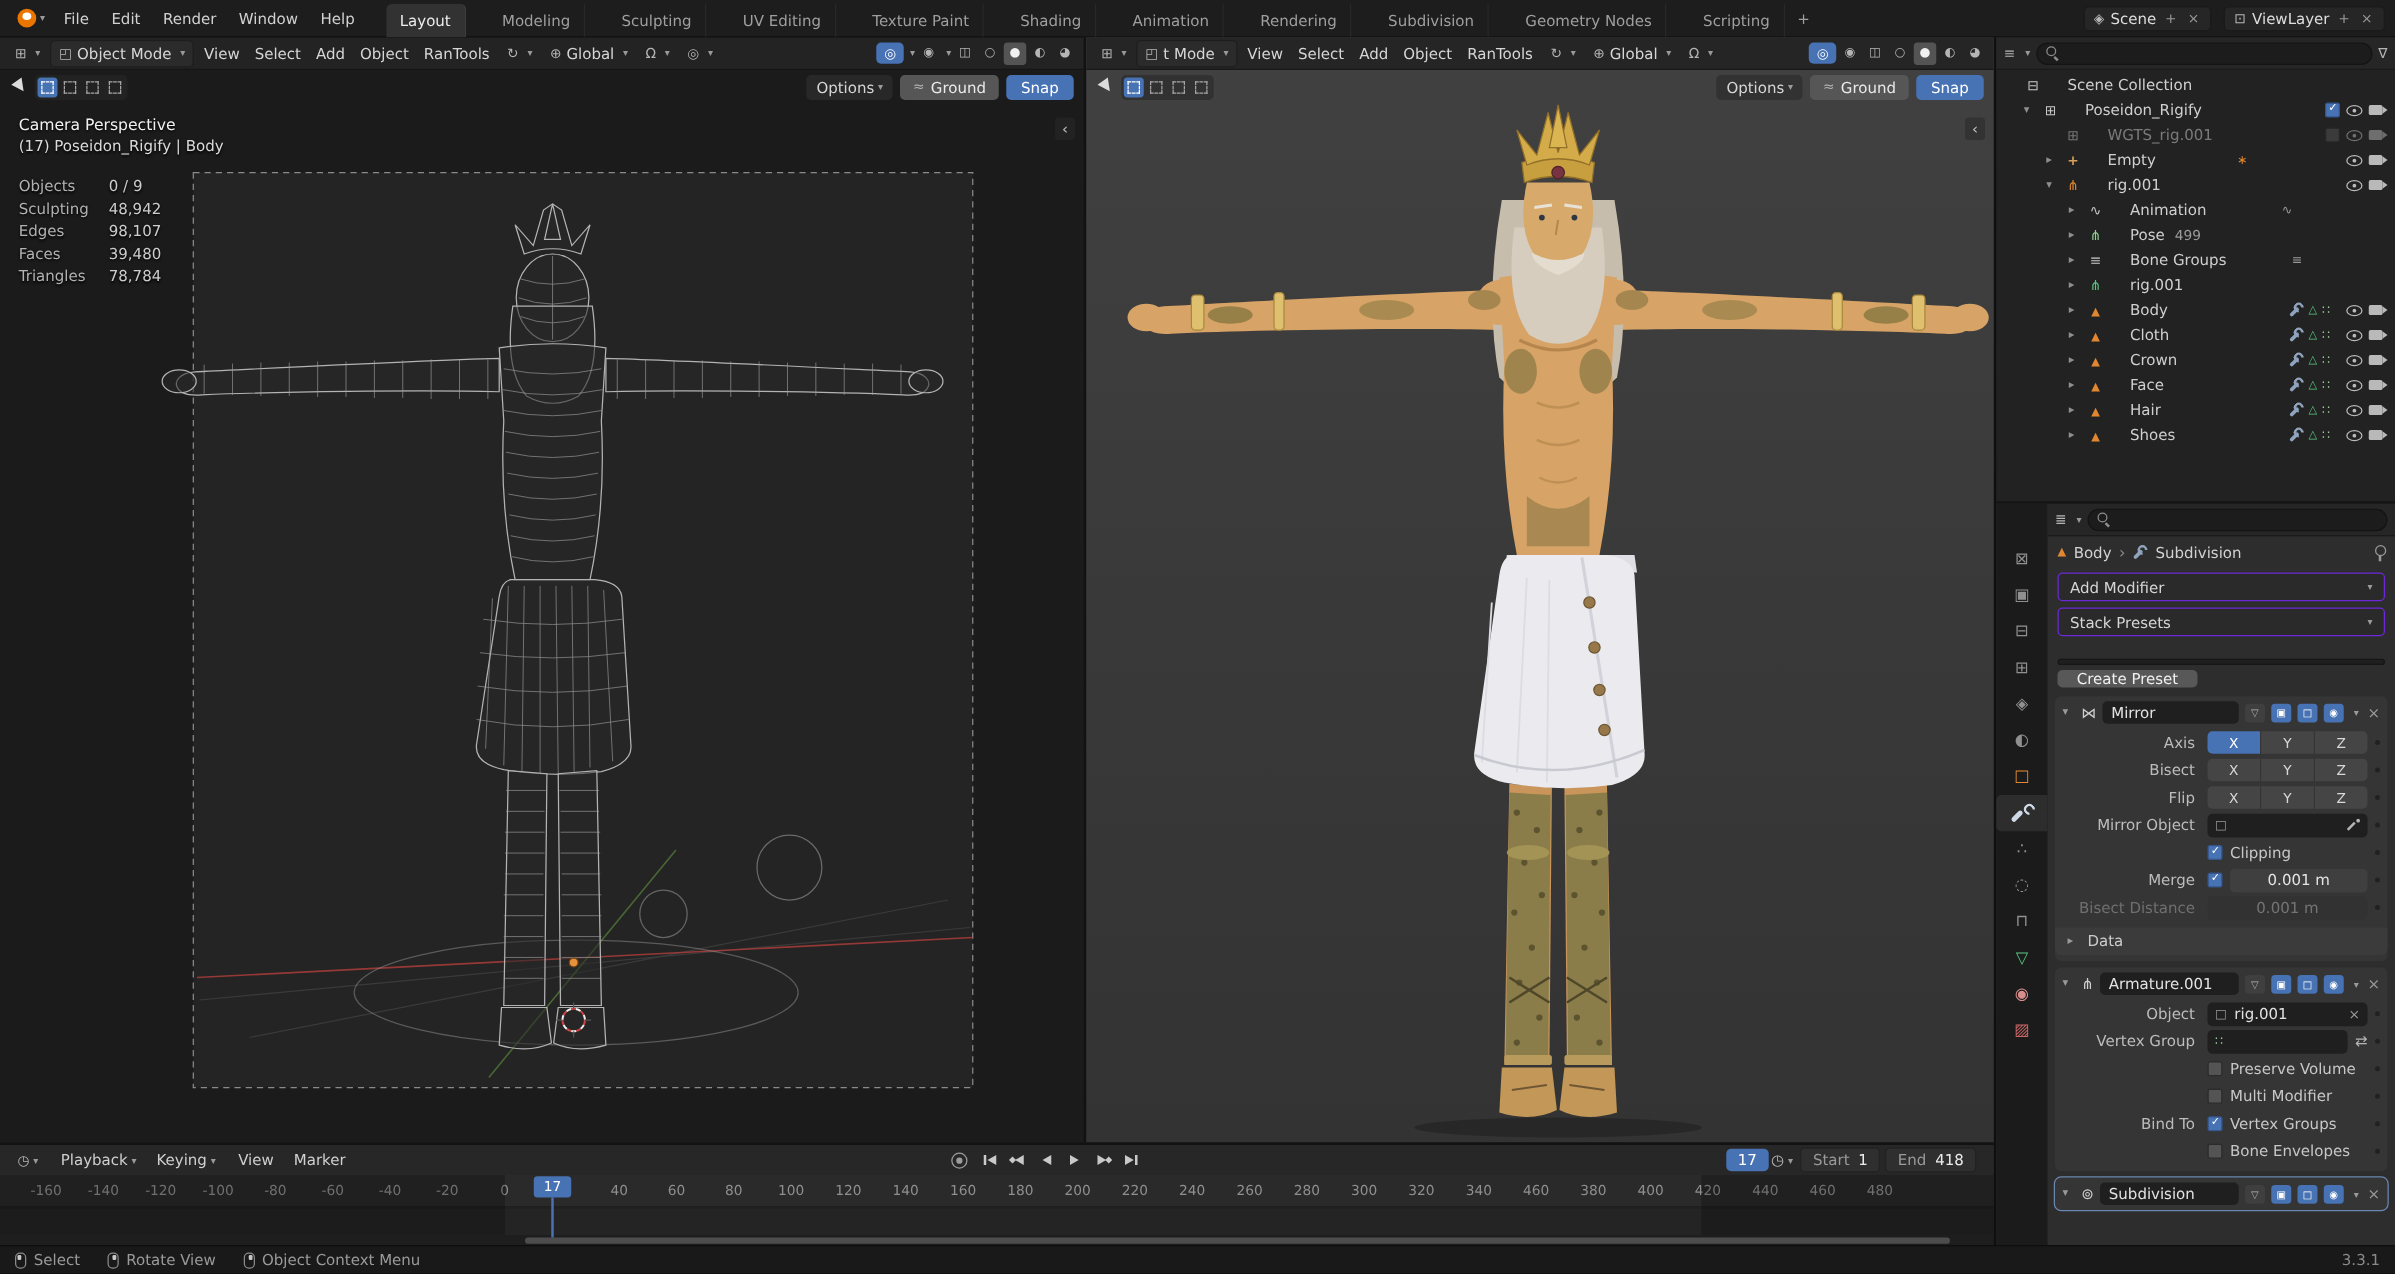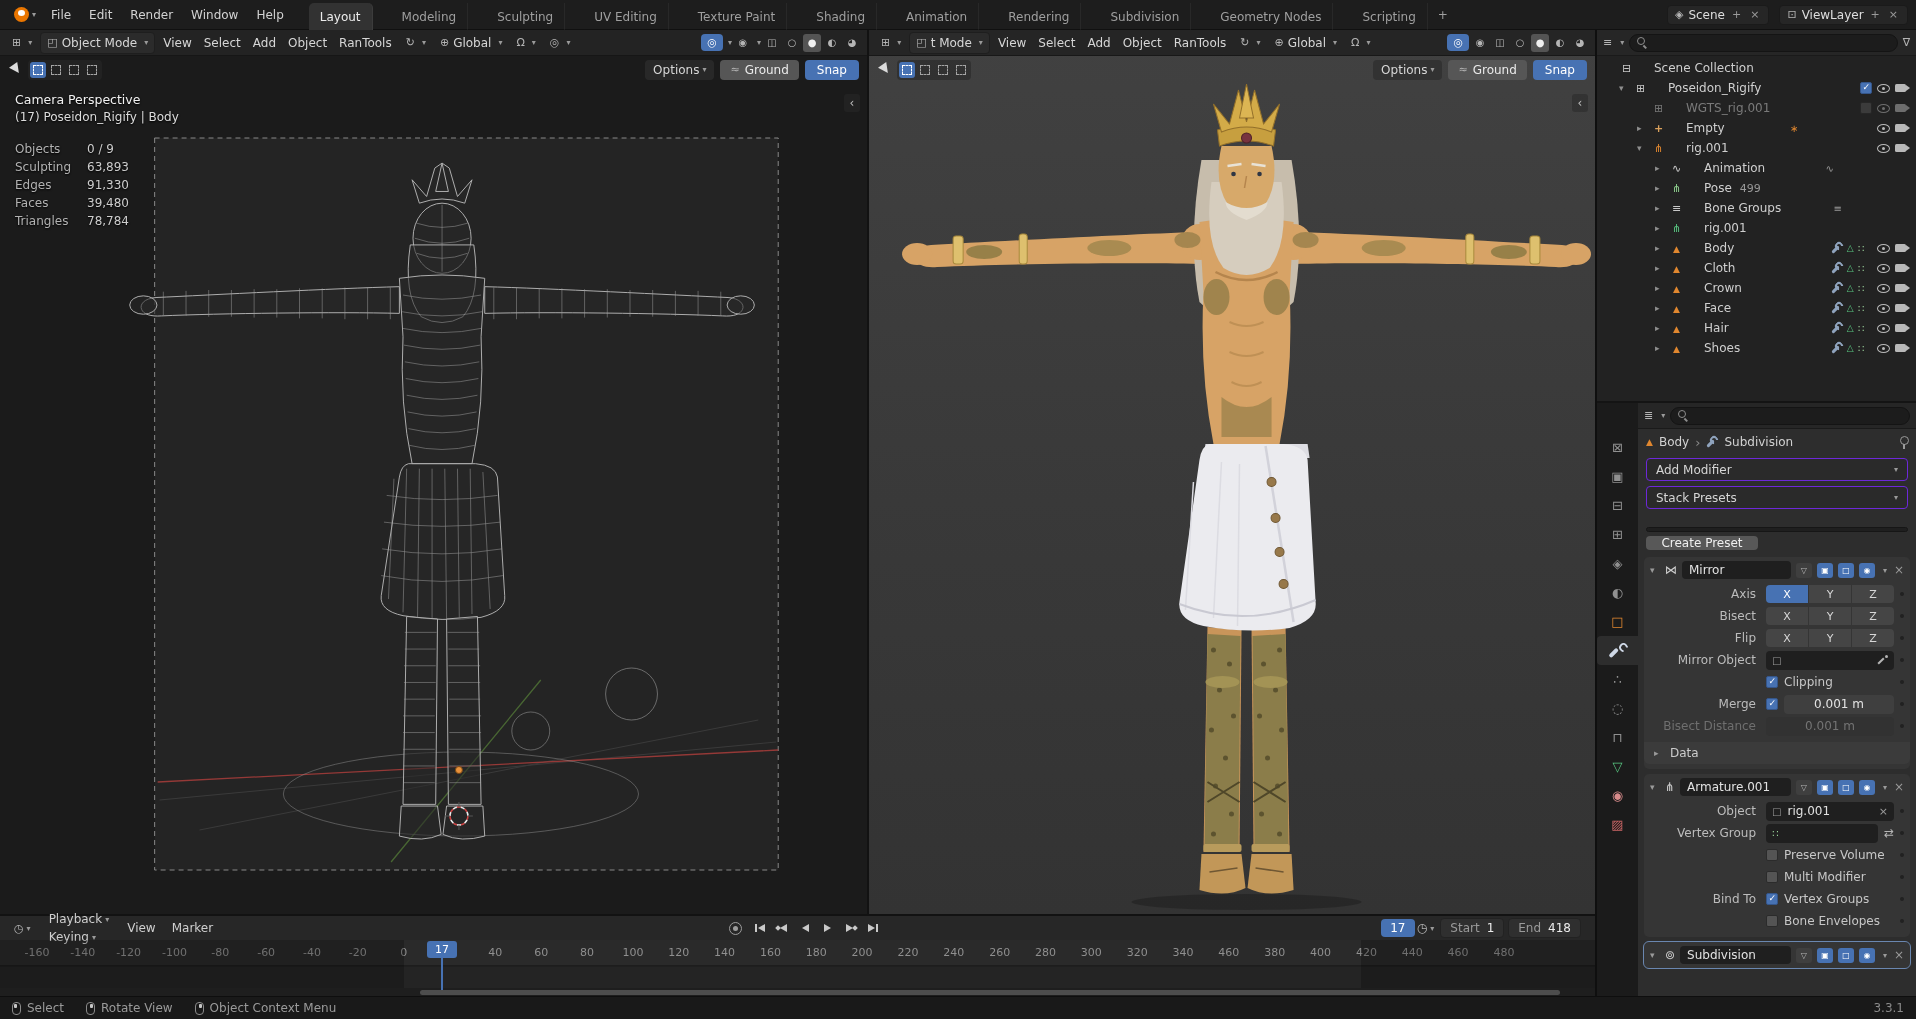--- a/index.html
+++ b/index.html
@@ -323,25 +323,25 @@
               <div class="ov-view">Camera Perspective</div>
               <div class="ov-ctx">(17) Poseidon_Rigify | Body</div>
               <div class="ov-stats">
 
               <div class="ov-row">
                     <span class="ov-l">Objects</span>
                     <span class="ov-v">0 / 9</span>
                   </div>
                   <div class="ov-row">
                     <span class="ov-l">Sculpting</span>
-                    <span class="ov-v">63,893</span>
+                    <span class="ov-v">48,942</span>
                   </div>
                   <div class="ov-row">
                     <span class="ov-l">Edges</span>
-                    <span class="ov-v">91,330</span>
+                    <span class="ov-v">98,107</span>
                   </div>
                   <div class="ov-row">
                     <span class="ov-l">Faces</span>
                     <span class="ov-v">39,480</span>
                   </div>
                   <div class="ov-row">
                     <span class="ov-l">Triangles</span>
                     <span class="ov-v">78,784</span>
                   </div>
                 </div>
@@ -565,21 +565,21 @@
           </div>
         </div>
       </div>
 
       <div class="timeline">
         <div class="tl-header">
           <span class="tl-menu">
               <span class="g">◷</span>
               <span class="chev">▾</span>
             </span>
-          <span style="display:flex;flex-direction:column;">
+          <span style="display:flex;">
 
           <span class="tl-menu">
                 <span>Playback</span>
                 <span class="chev">▾</span>
               </span>
               <span class="tl-menu">
                 <span>Keying</span>
                 <span class="chev">▾</span>
               </span>
             </span>

